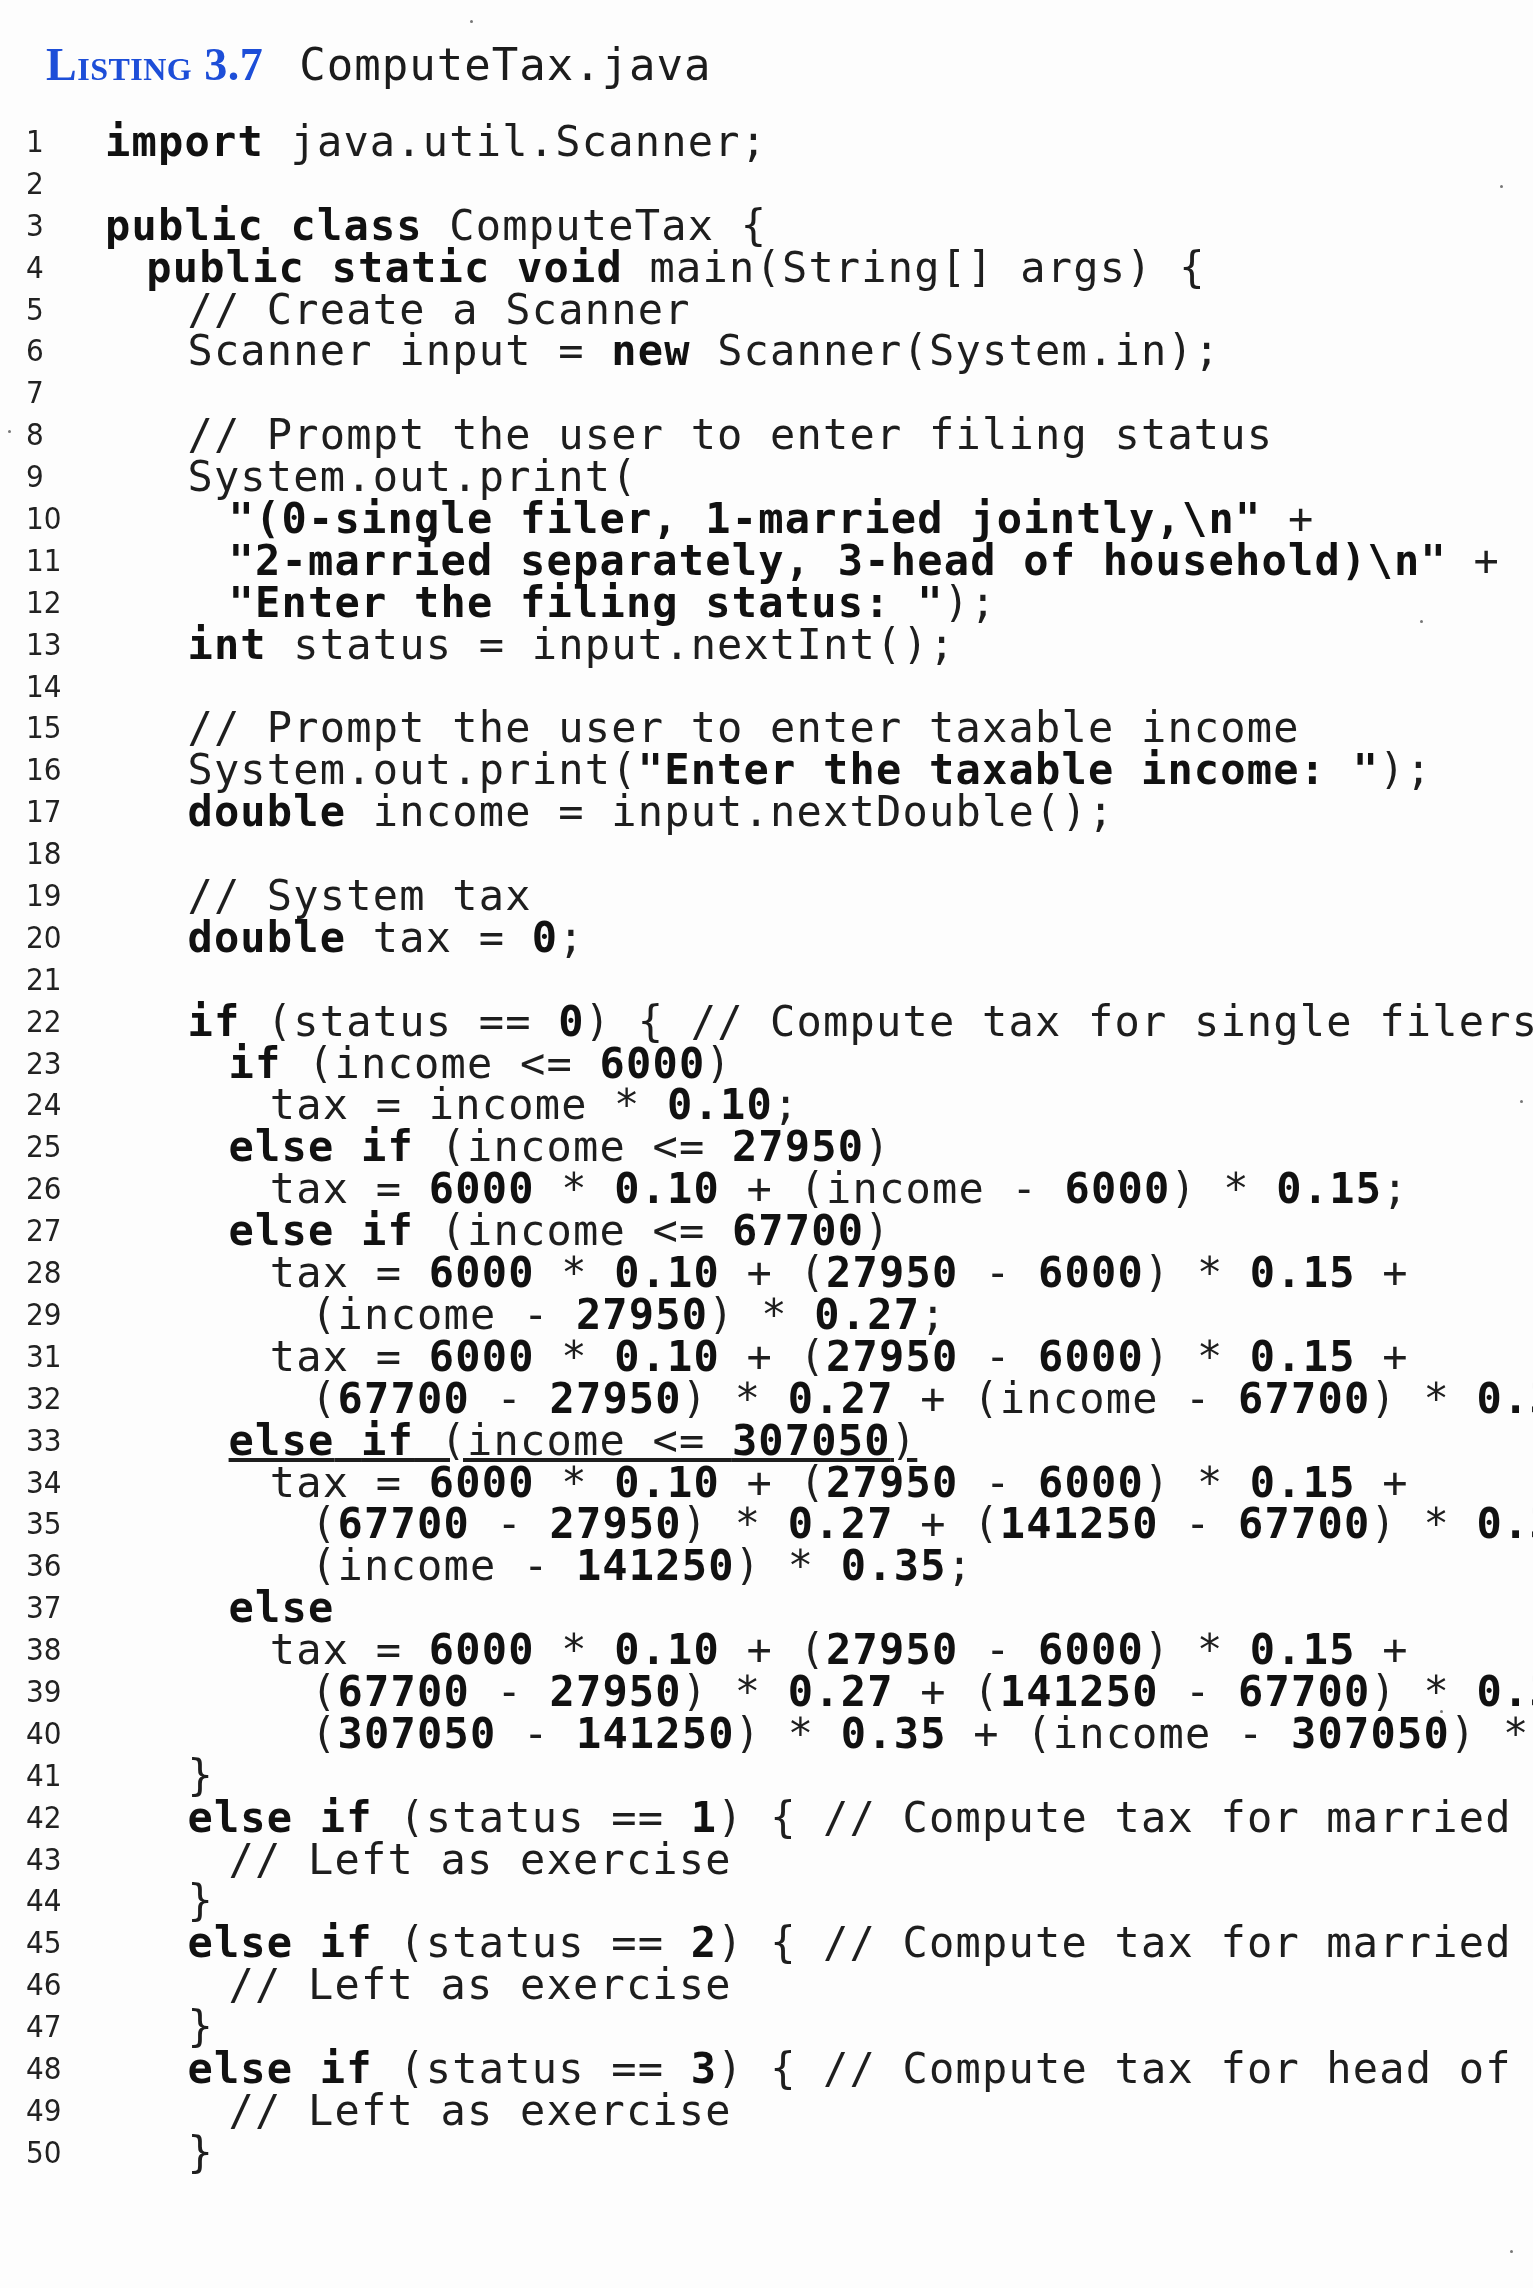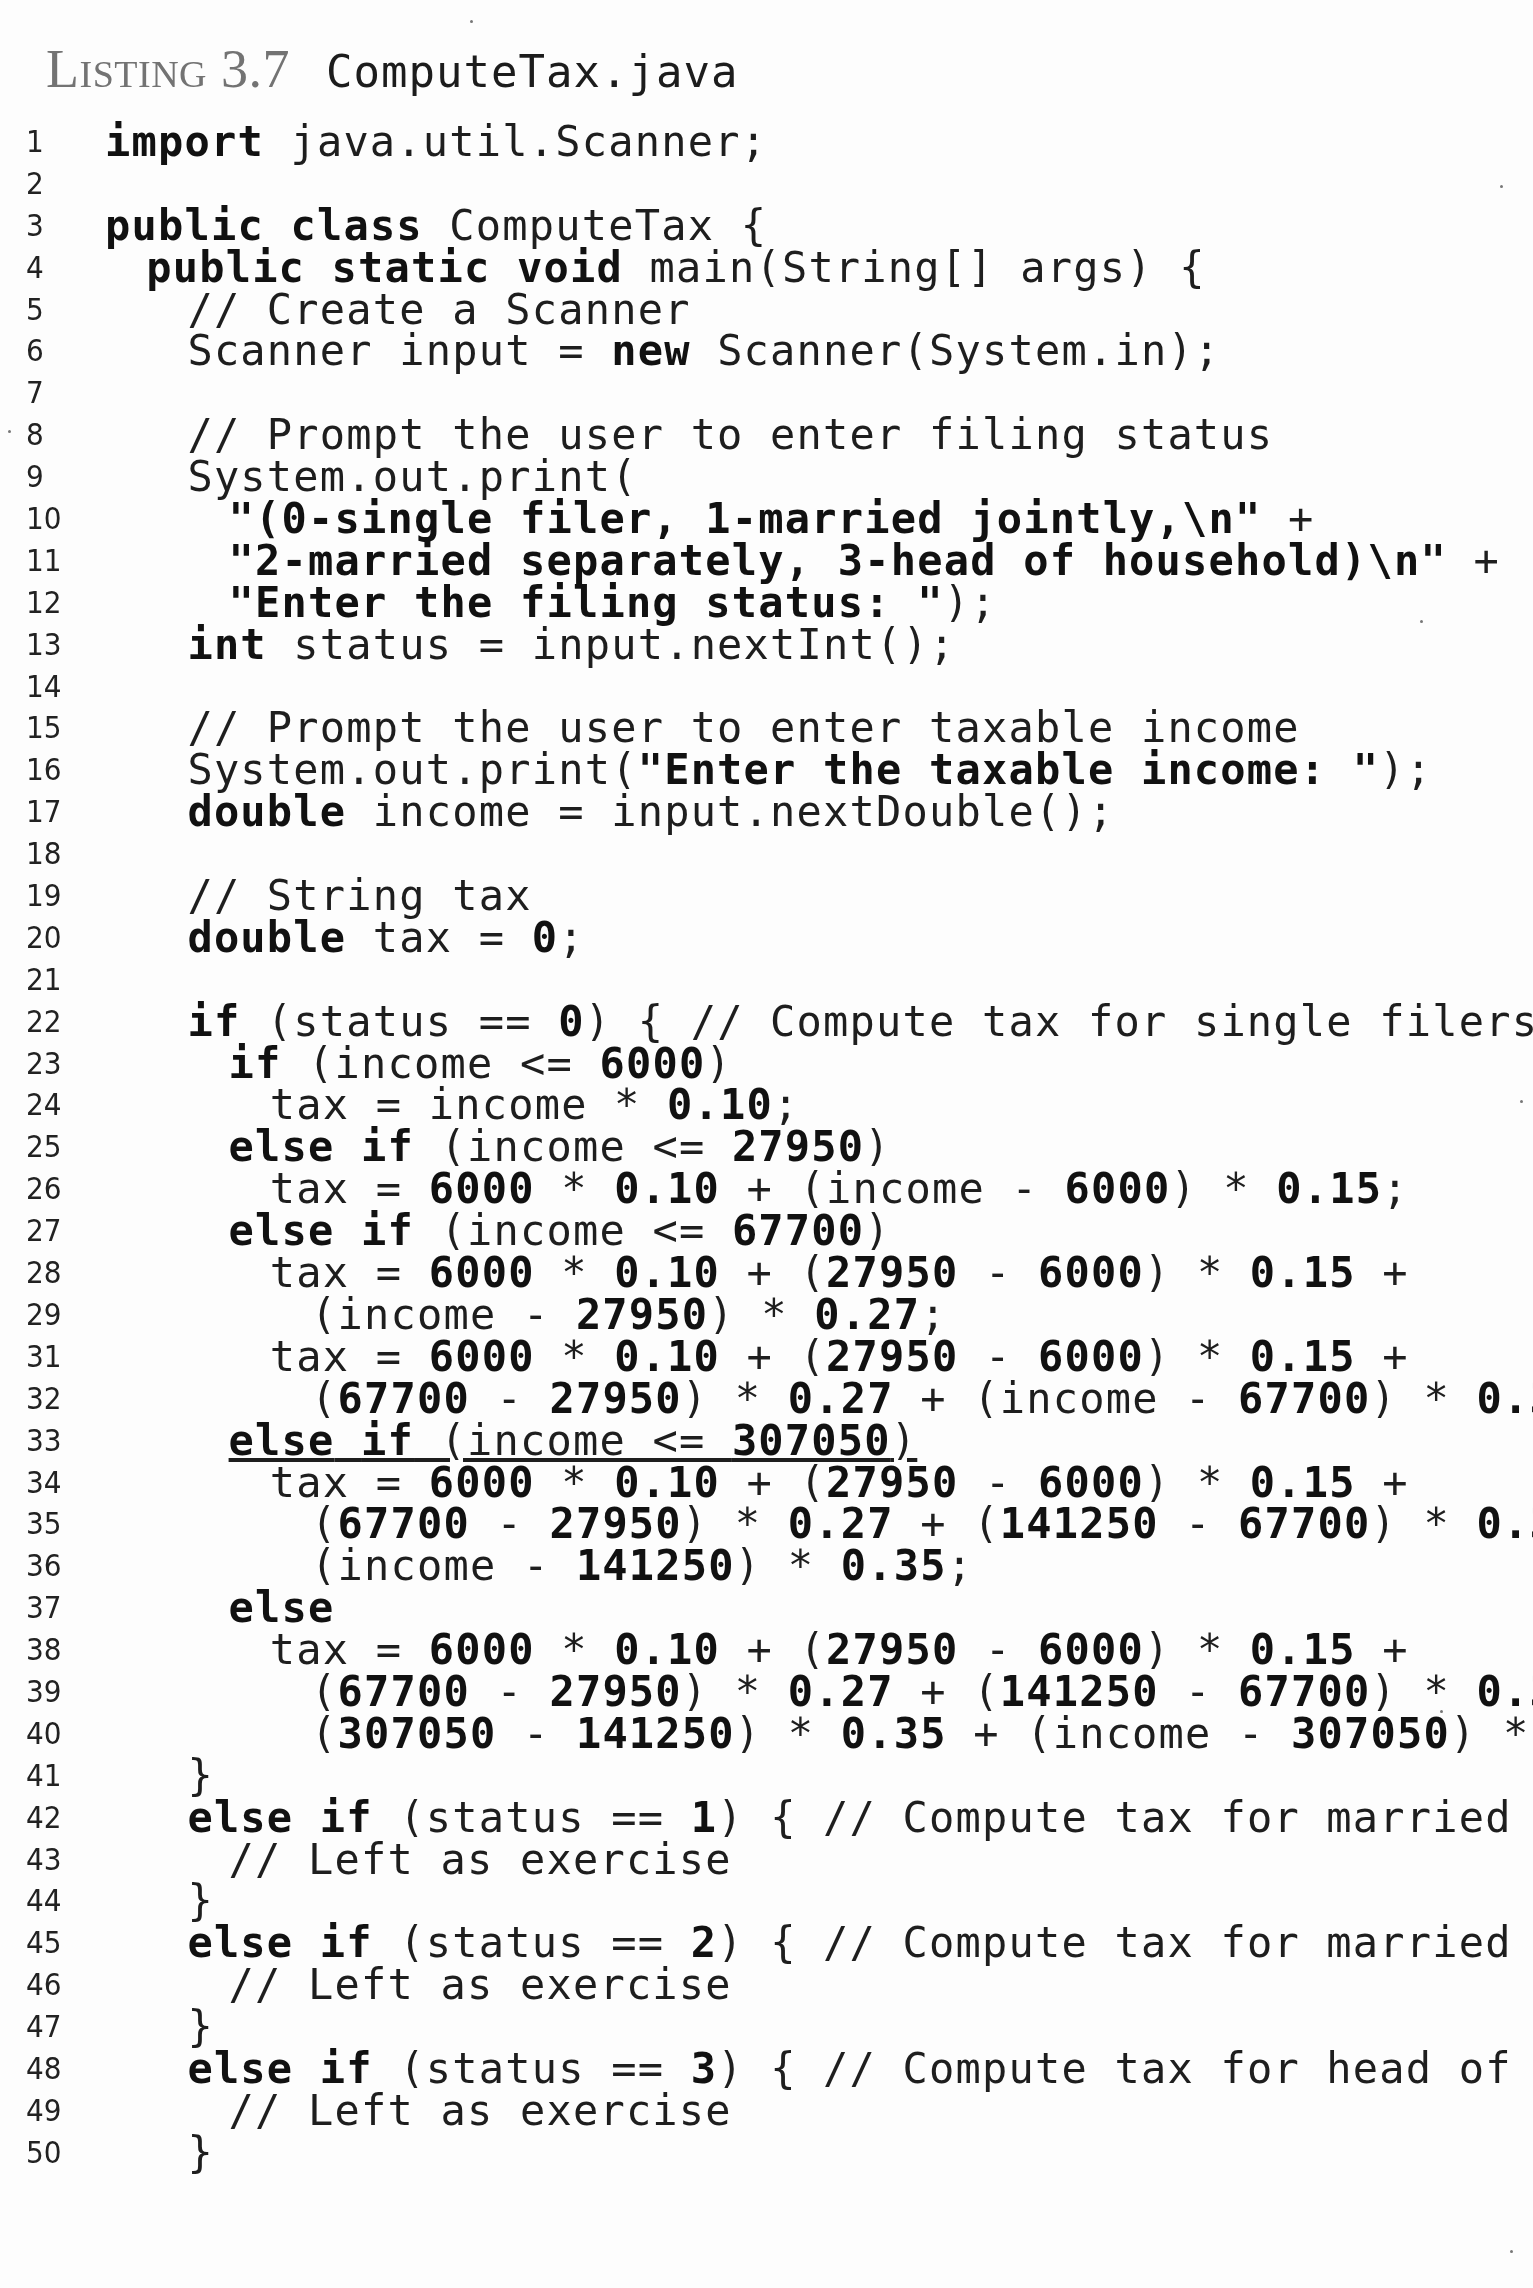--- a/index.html
+++ b/index.html
@@ -24,24 +24,24 @@
     .listing-header {
       position: absolute;
       left: 46px;
       top: 38px;
       white-space: nowrap;
       display: flex;
       align-items: baseline;
     }
     .listing-label {
       font-family: "Liberation Serif", serif;
-      font-weight: normal;
-      font-size: 54px;
+      font-weight: bold;
+      font-size: 46px;
       letter-spacing: 0.5px;
-      color: #737373;
+      color: #1d4ed8;
       font-variant: small-caps;
     }
     .listing-filename {
       font-family: "DejaVu Sans Mono", monospace;
       font-size: 44px;
       margin-left: 36px;
       color: #1c1c1c;
       letter-spacing: 1px;
     }
     .code {
@@ -103,21 +103,21 @@
       <div class="line"><span class="ln">9</span><span class="src" style="left: 187.4px;">System.out.print(</span></div>
       <div class="line"><span class="ln">10</span><span class="src" style="left: 228.6px;"><b>"(0-single filer, 1-married jointly,\n"</b> +</span></div>
       <div class="line"><span class="ln">11</span><span class="src" style="left: 228.6px;"><b>"2-married separately, 3-head of household)\n"</b> +</span></div>
       <div class="line"><span class="ln">12</span><span class="src" style="left: 228.6px;"><b>"Enter the filing status: "</b>);</span></div>
       <div class="line"><span class="ln">13</span><span class="src" style="left: 187.4px;"><b>int</b> status = input.nextInt();</span></div>
       <div class="line"><span class="ln">14</span><span class="src" style="left: 105px;"></span></div>
       <div class="line"><span class="ln">15</span><span class="src" style="left: 187.4px; text-align: right;">// Prompt the user to enter taxable income</span></div>
       <div class="line"><span class="ln">16</span><span class="src" style="left: 187.4px;">System.out.print(<b>"Enter the taxable income: "</b>);</span></div>
       <div class="line"><span class="ln">17</span><span class="src" style="left: 187.4px;"><b>double</b> income = input.nextDouble();</span></div>
       <div class="line"><span class="ln">18</span><span class="src" style="left: 105px;"></span></div>
-      <div class="line"><span class="ln">19</span><span class="src" style="left: 187.4px;">// String tax</span></div>
+      <div class="line"><span class="ln">19</span><span class="src" style="left: 187.4px;">// System tax</span></div>
       <div class="line"><span class="ln">20</span><span class="src" style="left: 187.4px;"><b>double</b> tax = <b>0</b>;</span></div>
       <div class="line"><span class="ln">21</span><span class="src" style="left: 105px;"></span></div>
       <div class="line"><span class="ln">22</span><span class="src" style="left: 187.4px;"><b>if</b> (status == <b>0</b>) { // Compute tax for single filers</span></div>
       <div class="line"><span class="ln">23</span><span class="src" style="left: 228.6px;"><b>if</b> (income &lt;= <b>6000</b>)</span></div>
       <div class="line"><span class="ln">24</span><span class="src" style="left: 269.8px;">tax = income * <b>0.10</b>;</span></div>
       <div class="line"><span class="ln">25</span><span class="src" style="left: 228.6px;"><b>else</b> <b>if</b> (income &lt;= <b>27950</b>)</span></div>
       <div class="line"><span class="ln">26</span><span class="src" style="left: 269.8px;">tax = <b>6000</b> * <b>0.10</b> + (income - <b>6000</b>) * <b>0.15</b>;</span></div>
       <div class="line"><span class="ln">27</span><span class="src" style="left: 228.6px;"><b>else</b> <b>if</b> (income &lt;= <b>67700</b>)</span></div>
       <div class="line"><span class="ln">28</span><span class="src" style="left: 269.8px;">tax = <b>6000</b> * <b>0.10</b> + (<b>27950</b> - <b>6000</b>) * <b>0.15</b> +</span></div>
       <div class="line"><span class="ln">29</span><span class="src" style="left: 311px;">(income - <b>27950</b>) * <b>0.27</b>;</span></div>

